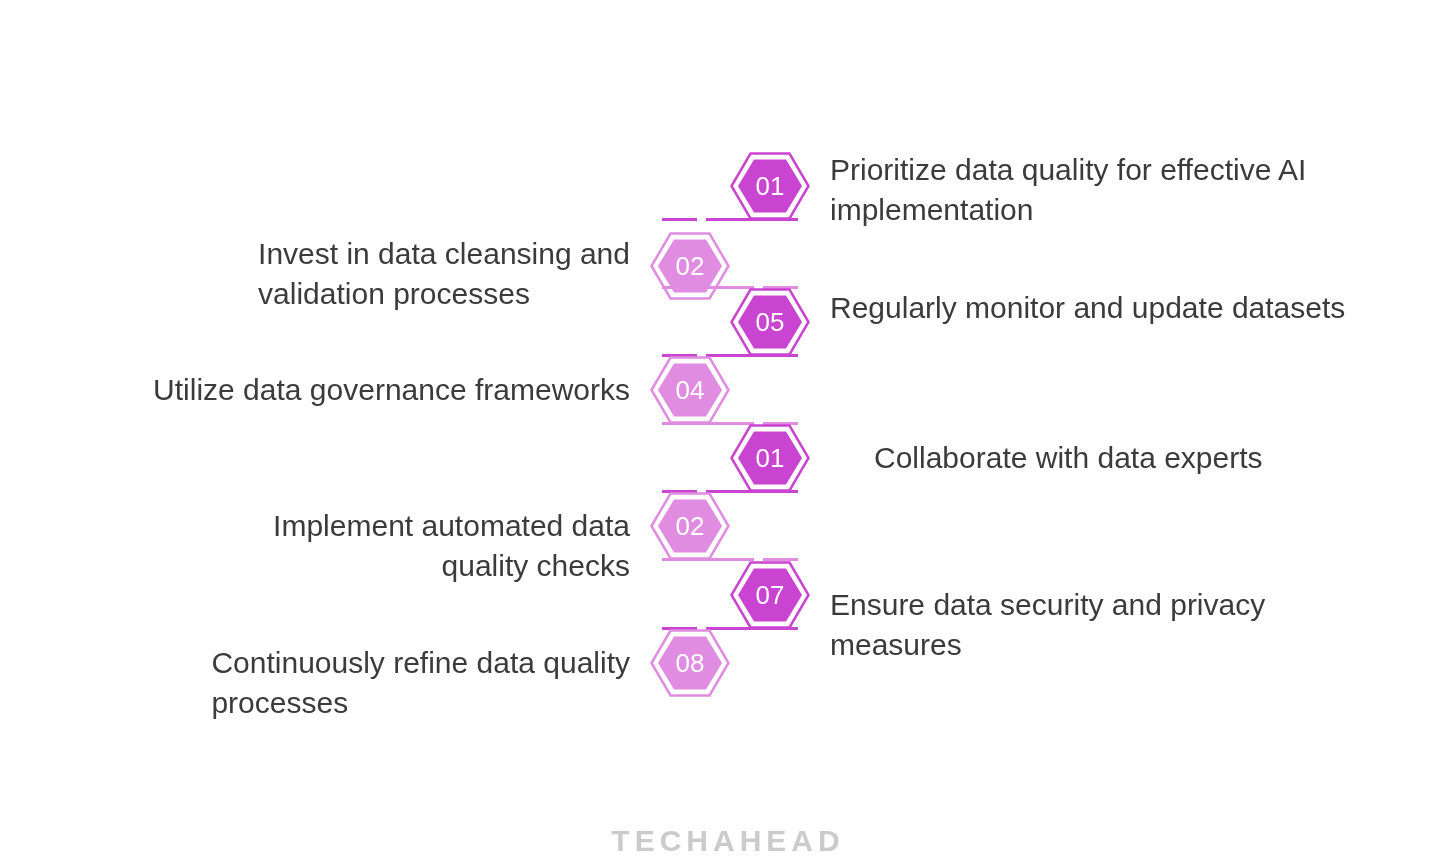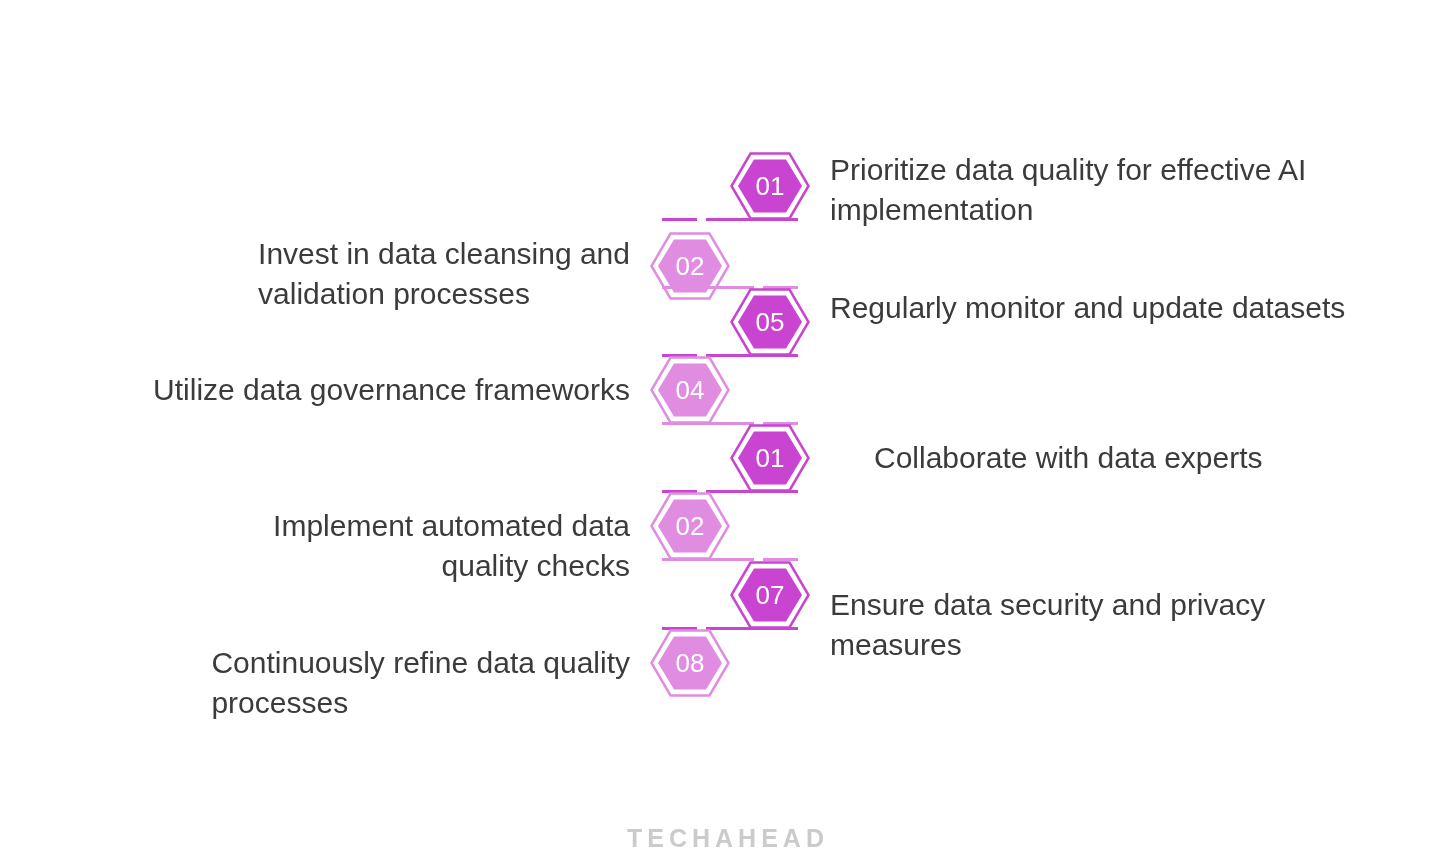--- a/index.html
+++ b/index.html
@@ -49,21 +49,21 @@
   .label{position:absolute;font-size:30px;line-height:40px;color:var(--label-text);
     white-space:pre-line;z-index:2;}
   .label.side-right{left:830px;text-align:left;}
   .label.side-left{right:826px;text-align:left;}
   .label.align-right{text-align:right;}
   .lbl1{top:150px;} .lbl2{top:234px;} .lbl3{top:288px;} .lbl4{top:370px;}
   .lbl5{top:438px;margin-left:44px;} .lbl6{top:506px;} .lbl7{top:585px;} .lbl8{top:643px;}
 
   
   .watermark{position:absolute;left:0;right:0;top:824px;text-align:center;
-    font-weight:bold;font-size:25px;letter-spacing:5px;color:var(--watermark);z-index:0;}
+    font-weight:bold;font-size:30px;letter-spacing:5px;color:var(--watermark);z-index:0;}
 </style>
 </head>
 <body>
 
 <div class="canvas">
 
   <div class="conn dark c1">
       <span class="notch"></span>
     </div>
   <div class="conn light c2">

